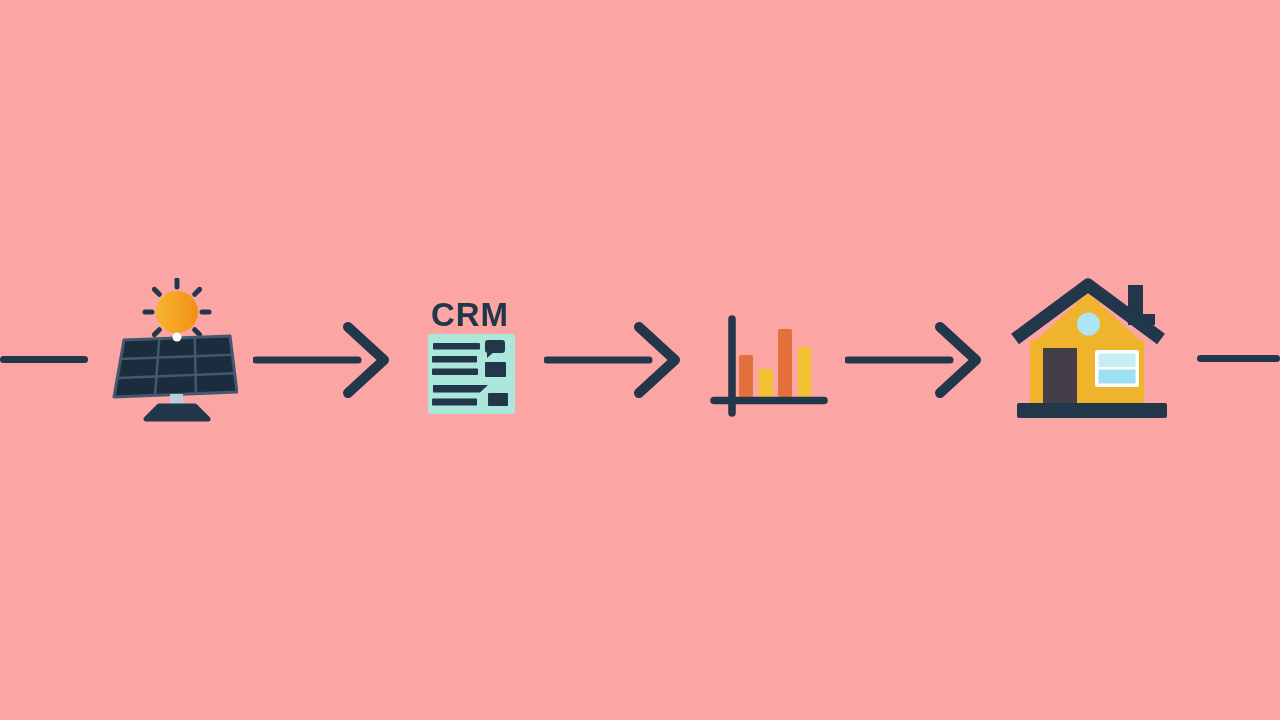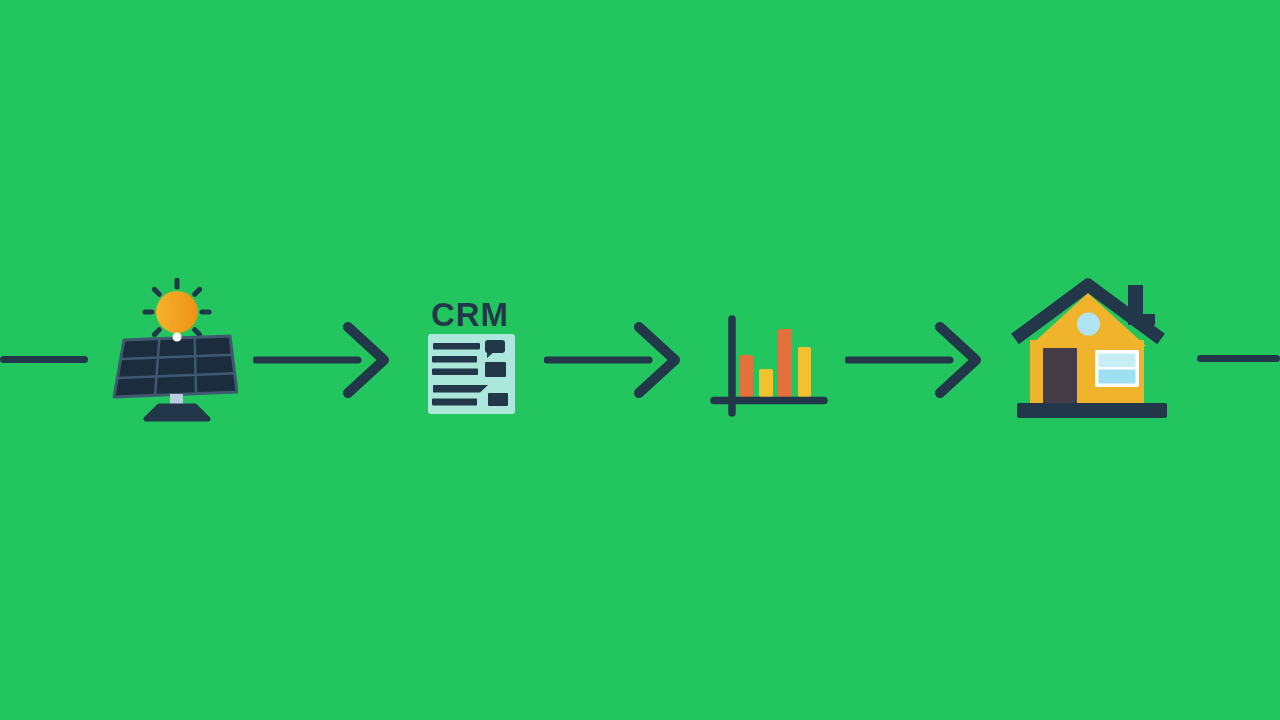--- a/index.html
+++ b/index.html
@@ -2,21 +2,21 @@
 <html style="--navy: #22374a; --sun-yellow: #f7b32e; --sun-orange: #ee9114; --panel-cell: #1b2c3d; --panel-frame: #415970; --stand-blue: #b6cedd; --document-mint: #abe7da; --bar-orange: #e4703c; --bar-yellow: #f2c12f; --house-yellow: #efb32c; --window-blue: #aee4f4; --door-dark: #443c46;"><head>
 <meta charset="utf-8">
 <style>
   html,body{margin:0;padding:0;background:#fff;font-family:"Liberation Sans",sans-serif;}
   :root{
     --navy:#22374a; --sun-yellow:#f7b32e; --sun-orange:#ee9114;
     --panel-cell:#1b2c3d; --panel-frame:#415970; --stand-blue:#b6cedd;
     --document-mint:#abe7da; --bar-orange:#e4703c; --bar-yellow:#f2c12f;
     --house-yellow:#efb32c; --window-blue:#aee4f4; --door-dark:#443c46;
   }
-  .canvas{position:relative;width:1280px;height:720px;background:#22c55e;overflow:hidden;}
+  .canvas{position:relative;width:1280px;height:720px;background:#fca5a5;overflow:hidden;}
   .abs{position:absolute;}
   .hline{background:var(--navy);border-radius:4px;}
   .c-navy{fill:var(--navy);} .s-navy{stroke:var(--navy);}
   .c-mint{fill:var(--document-mint);}
   .c-cell{fill:var(--panel-cell);} .s-frame{stroke:var(--panel-frame);}
   .c-stand{fill:var(--stand-blue);}
   .c-borange{fill:var(--bar-orange);} .c-byellow{fill:var(--bar-yellow);}
   .c-hyellow{fill:var(--house-yellow);} .c-door{fill:var(--door-dark);}
   .crm-text{fill:var(--navy);font-family:"Liberation Sans",sans-serif;font-weight:700;font-size:33px;letter-spacing:1px;}
 </style>

